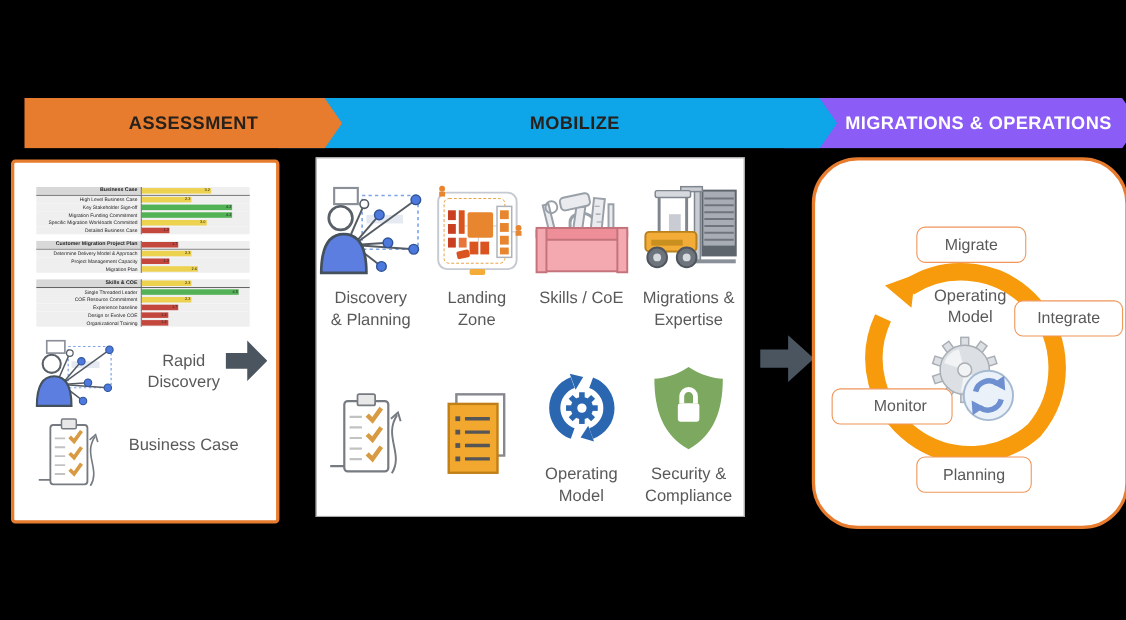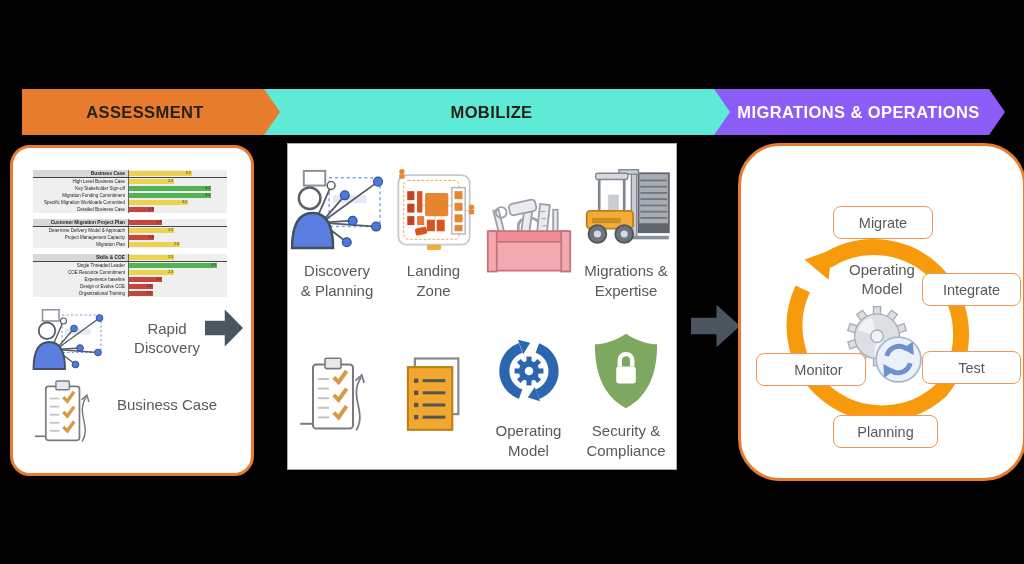--- a/index.html
+++ b/index.html
@@ -2,30 +2,30 @@
 <html><head>
 <meta charset="utf-8">
 <style>
   html,body{margin:0;padding:0;background:#000;}
   #stage{position:relative;width:1024px;height:564px;background:#000;overflow:hidden;
          font-family:"Liberation Sans",sans-serif;}
 
   
   .banner{position:absolute;top:89px;height:46px;display:flex;align-items:center;
           justify-content:center;font-size:16.5px;font-weight:600;letter-spacing:.4px;
-          color:#27211B;}
+          color:#27211B;padding-left:31px;}
   .banner-first{clip-path:polygon(0 0,calc(100% - 16px) 0,100% 50%,calc(100% - 16px) 100%,0 100%);}
   .banner-mid{clip-path:polygon(0 0,calc(100% - 16px) 0,100% 50%,calc(100% - 16px) 100%,0 100%,16px 50%);}
   #banner-assessment{left:22px;width:246px;background:#E87C2E;padding-right:12px;z-index:4;}
-  #banner-mobilize{left:253px;width:477px;background:#5eead4;z-index:3;text-align:right;}
+  #banner-mobilize{left:253px;width:477px;background:#0ea5e9;z-index:3;text-align:right;}
   #banner-migrations{left:712px;width:293px;background:#8b5cf6;color:#FFFFFF;z-index:2;}
 
   
   #assessment-panel{position:absolute;left:10px;top:145px;width:238px;height:325px;
-     background:#FFF;border:3px solid #E87C2E;border-radius:20px;}
+     background:#FFF;border:3px solid #E87C2E;border-radius:4px;}
   #mobilize-panel{position:absolute;left:287px;top:143px;width:390px;height:327px;
      background:#FFF;border:1px solid #A9A9A9;box-sizing:border-box;}
   #operations-panel{position:absolute;left:738px;top:143px;width:282px;height:332px;
      background:#FFF;border:3px solid #E87C2E;border-radius:42px;}
 
   
   .block-arrow{position:absolute;background:#4A5560;
      clip-path:polygon(0 32%,52% 32%,52% 4%,100% 50%,52% 96%,52% 68%,0 68%);}
   #arrow-1{left:205px;top:308px;width:38px;height:40px;}
   #arrow-2{left:691px;top:303px;width:49px;height:46px;}
@@ -370,20 +370,24 @@
               <line x1="63" y1="40" x2="68" y2="40"></line>
                 <line x1="63" y1="48" x2="68" y2="48"></line>
             </g>
             <rect x="72" y="50" width="11" height="13" rx="2" fill="#8A9098"></rect>
             <rect x="6" y="56" width="84" height="34" fill="#F4A9B0" stroke="#C4737C" stroke-width="2"></rect>
             <rect x="2" y="46" width="92" height="12" rx="3" fill="#EE8E98" stroke="#C4737C" stroke-width="2"></rect>
             <rect x="2" y="46" width="10" height="45" fill="#F4A9B0" stroke="#C4737C" stroke-width="2"></rect>
             <rect x="84" y="46" width="10" height="45" fill="#F4A9B0" stroke="#C4737C" stroke-width="2"></rect>
           </svg>
         </span>
+        <div class="m-label">
+          <div>Skills / CoE</div>
+          <div></div>
+        </div>
       </div>
 
       <div class="m-cell">
         <span class="m-iconbox">
           <svg width="100" height="84" viewBox="0 0 112 92">
             <rect x="70" y="6" width="34" height="66" fill="#A8ADB5" stroke="#5F656D" stroke-width="2"></rect>
             <g stroke="#70757D" stroke-width="2">
               <line x1="72" y1="14" x2="102" y2="14"></line>
                 <line x1="72" y1="21" x2="102" y2="21"></line>
               <line x1="72" y1="28" x2="102" y2="28"></line>
@@ -552,23 +556,20 @@
         </g>
       </svg>
     </span>
 
     <div class="step-box" id="step-migrate">
       <span>Migrate</span>
     </div>
     <div class="step-box" id="step-integrate">
       <span>Integrate</span>
     </div>
-    <div class="step-box" id="step-test">
-      <span>Test</span>
-    </div>
     <div class="step-box" id="step-transform">
       <span>Planning</span>
     </div>
     <div class="step-box" id="step-monitor">
       <span>Monitor</span>
     </div>
   </div>
 
 </div>
 

